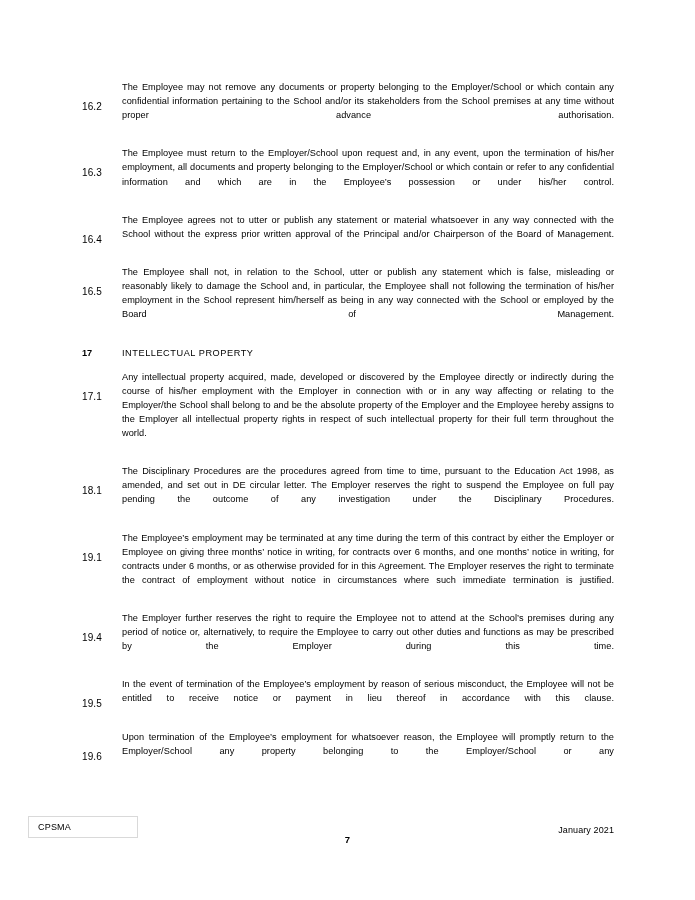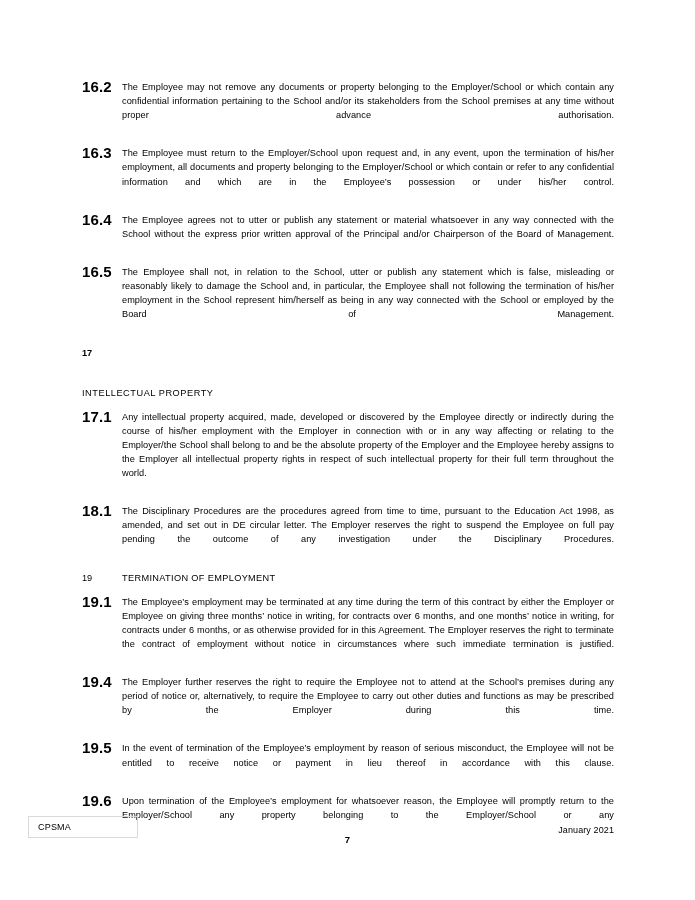--- a/index.html
+++ b/index.html
@@ -29,48 +29,48 @@
   
   .clause {
     display: flex;
     align-items: flex-start;
     margin-bottom: 10px;
   }
   .clause:last-child { margin-bottom: 0; }
   .clause-num {
     flex: 0 0 40px;
     width: 40px;
-    font-size: 15px;
-    line-height: 14.1px;
-    font-weight: bold;
+    font-size: 10px;
+    line-height: 14.1px;
+    font-weight: normal;
     letter-spacing: 0.1px;
     white-space: nowrap;
+    margin-top: 20px;
   }
   .clause-body {
     flex: 1 1 auto;
     font-size: 9.2px;
     line-height: 14.1px;
     text-align: justify;
     text-justify: inter-word;
     letter-spacing: 0.04px;
     hyphens: none;
   }
   
   .clause-body::after {
     content: "";
     display: inline-block;
     width: 100%;
   }
   
   .heading {
     display: flex;
-    align-items: flex-start;
+    align-items: flex-end;
     margin-bottom: 10px;
     margin-top: 2px;
-    flex-direction: column;
   }
   .heading .heading-num {
     flex: 0 0 40px;
     width: 40px;
     font-size: 9.2px;
     line-height: 14.1px;
     font-weight: bold;
   }
   .heading .heading-text {
     flex: 1 1 auto;
@@ -168,24 +168,20 @@
         <div class="heading-text">INTELLECTUAL PROPERTY</div>
       </div>
       <div class="clause">
         <div class="clause-num">17.1</div>
         <div class="clause-body">Any intellectual property acquired, made, developed or discovered by the Employee directly or indirectly during the course of his/her employment with the Employer in connection with or in any way affecting or relating to the Employer/the School shall belong to and be the absolute property of the Employer and the Employee hereby assigns to the Employer all intellectual property rights in respect of such intellectual property for their full term throughout the world.</div>
       </div>
       <div class="clause">
         <div class="clause-num">18.1</div>
         <div class="clause-body">The Disciplinary Procedures are the procedures agreed from time to time, pursuant to the Education Act 1998, as amended, and set out in DE circular letter. The Employer reserves the right to suspend the Employee on full pay pending the outcome of any investigation under the Disciplinary Procedures.</div>
       </div>
-      <div class="heading-plain gap-before">
-        <div class="heading-num">19</div>
-        <div class="heading-text">TERMINATION OF EMPLOYMENT</div>
-      </div>
       <div class="clause">
         <div class="clause-num">19.1</div>
         <div class="clause-body">The Employee’s employment may be terminated at any time during the term of this contract by either the Employer or Employee on giving three months’ notice in writing, for contracts over 6 months, and one months’ notice in writing, for contracts under 6 months, or as otherwise provided for in this Agreement. The Employer reserves the right to terminate the contract of employment without notice in circumstances where such immediate termination is justified.</div>
       </div>
       <div class="clause">
         <div class="clause-num">19.4</div>
         <div class="clause-body">The Employer further reserves the right to require the Employee not to attend at the School’s premises during any period of notice or, alternatively, to require the Employee to carry out other duties and functions as may be prescribed by the Employer during this time.</div>
       </div>
       <div class="clause">
         <div class="clause-num">19.5</div>

